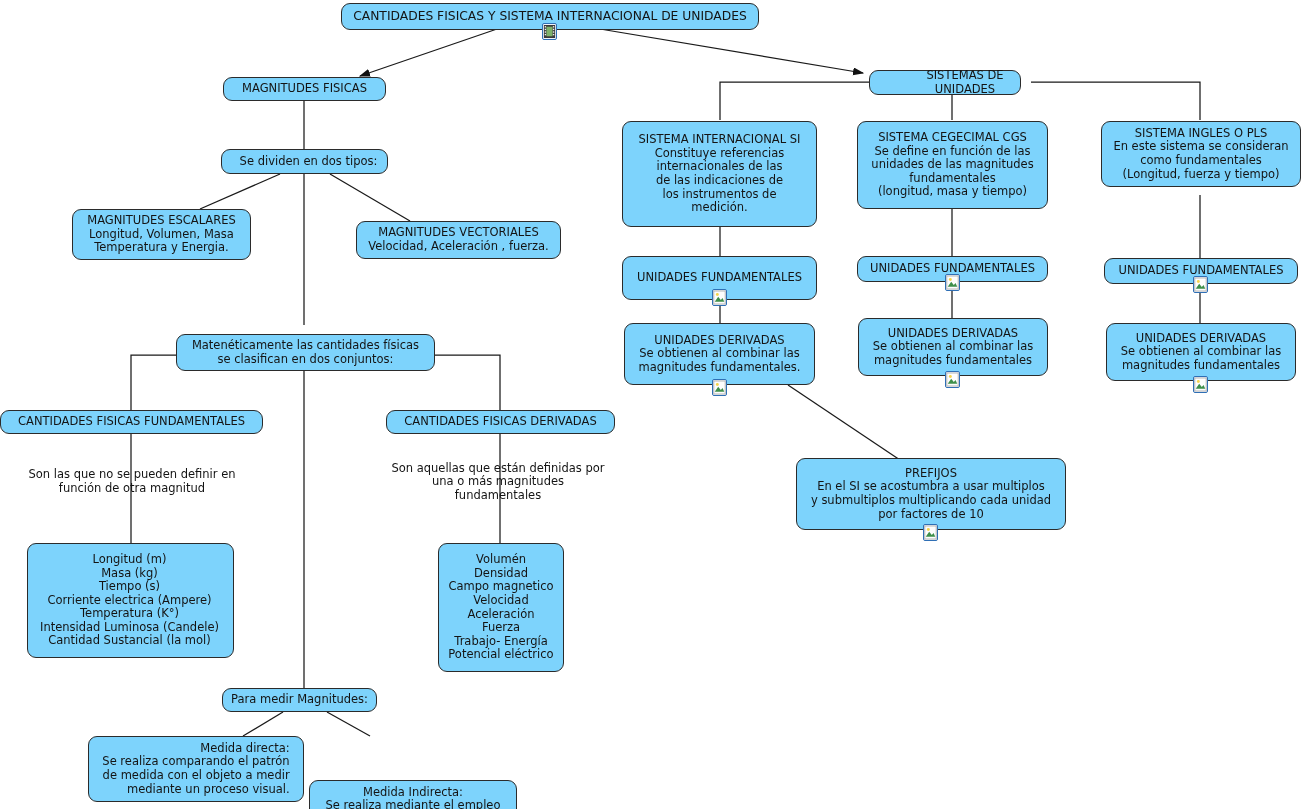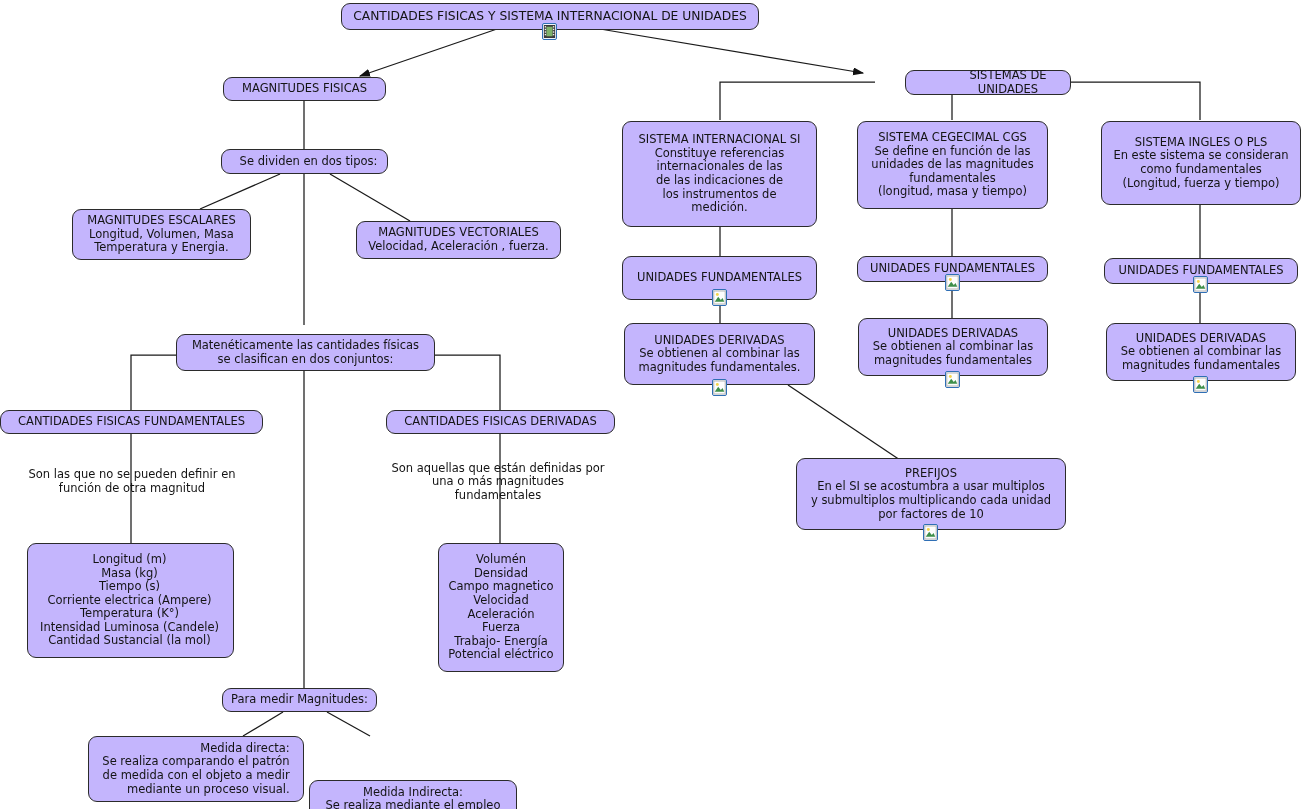--- a/index.html
+++ b/index.html
@@ -2,21 +2,21 @@
 <html><head>
 <meta charset="utf-8">
 <style>
   html,body{margin:0;padding:0;background:#ffffff;}
   body{font-family:"DejaVu Sans","Liberation Sans",sans-serif;}
   #map{position:relative;width:1303px;height:809px;background:#ffffff;overflow:hidden;}
   svg.edges{position:absolute;left:0;top:0;width:1303px;height:809px;pointer-events:none;}
   .node{
     position:absolute;
     box-sizing:border-box;
-    background:#c4b5fd;
+    background:#7dd3fc;
     border:1.2px solid #2b2b2b;
     border-radius:9px;
     color:#141414;
     display:flex;
     align-items:center;
     justify-content:center;
     text-align:center;
     line-height:1.18;
     padding:3px 8px;
     white-space:pre-line;
@@ -155,36 +155,36 @@
   <div class="node" style="left:88px;top:736px;width:216px;height:66px;text-align:right;">Medida directa:
 Se realiza comparando el patrón
 de medida con el objeto a medir
 mediante un proceso visual.</div>
 
   <div class="node" style="left:309px;top:736px;width:208px;height:66px;margin-top:44px;">Medida Indirecta:
 Se realiza mediante el empleo
 de formulas matemáticas o
 el uso de aparatos sofisticados.</div>
 
-  <div class="node" style="left:905px;top:70px;width:166px;height:25px;padding-left:48px;">SISTEMAS DE UNIDADES</div>
+  <div class="node" style="left:869px;top:70px;width:152px;height:25px;padding-left:48px;">SISTEMAS DE UNIDADES</div>
 
   <div class="node" style="left:622px;top:121px;width:195px;height:106px;">SISTEMA INTERNACIONAL SI
 Constituye referencias
 internacionales de las
 de las indicaciones de
 los instrumentos de
 medición.</div>
 
   <div class="node" style="left:857px;top:121px;width:191px;height:88px;">SISTEMA CEGECIMAL CGS
 Se define en función de las
 unidades de las  magnitudes
 fundamentales
 (longitud, masa y tiempo)</div>
 
-  <div class="node" style="left:1101px;top:121px;width:200px;height:84px;">SISTEMA INGLES O PLS
+  <div class="node" style="left:1101px;top:121px;width:200px;height:66px;">SISTEMA INGLES O PLS
 En este sistema se consideran
 como fundamentales
 (Longitud, fuerza y tiempo)</div>
 
   <div class="node" style="left:622px;top:256px;width:195px;height:44px;">UNIDADES FUNDAMENTALES</div>
   <span class="ico" style="left:712px;top:289px;">
     <svg viewBox="0 0 15 17" aria-hidden="true">
       <rect x="1" y="1" width="13" height="15" fill="#fdfdfd" stroke="#8a8a8a" stroke-width="0.7"></rect>
       <circle cx="5" cy="5" r="1.7" fill="#f5d44c"></circle>
       <path d="M2 13.5 L6 7.5 L9 11.5 L11 9 L13 13.5 Z" fill="#3f8f4a"></path>

